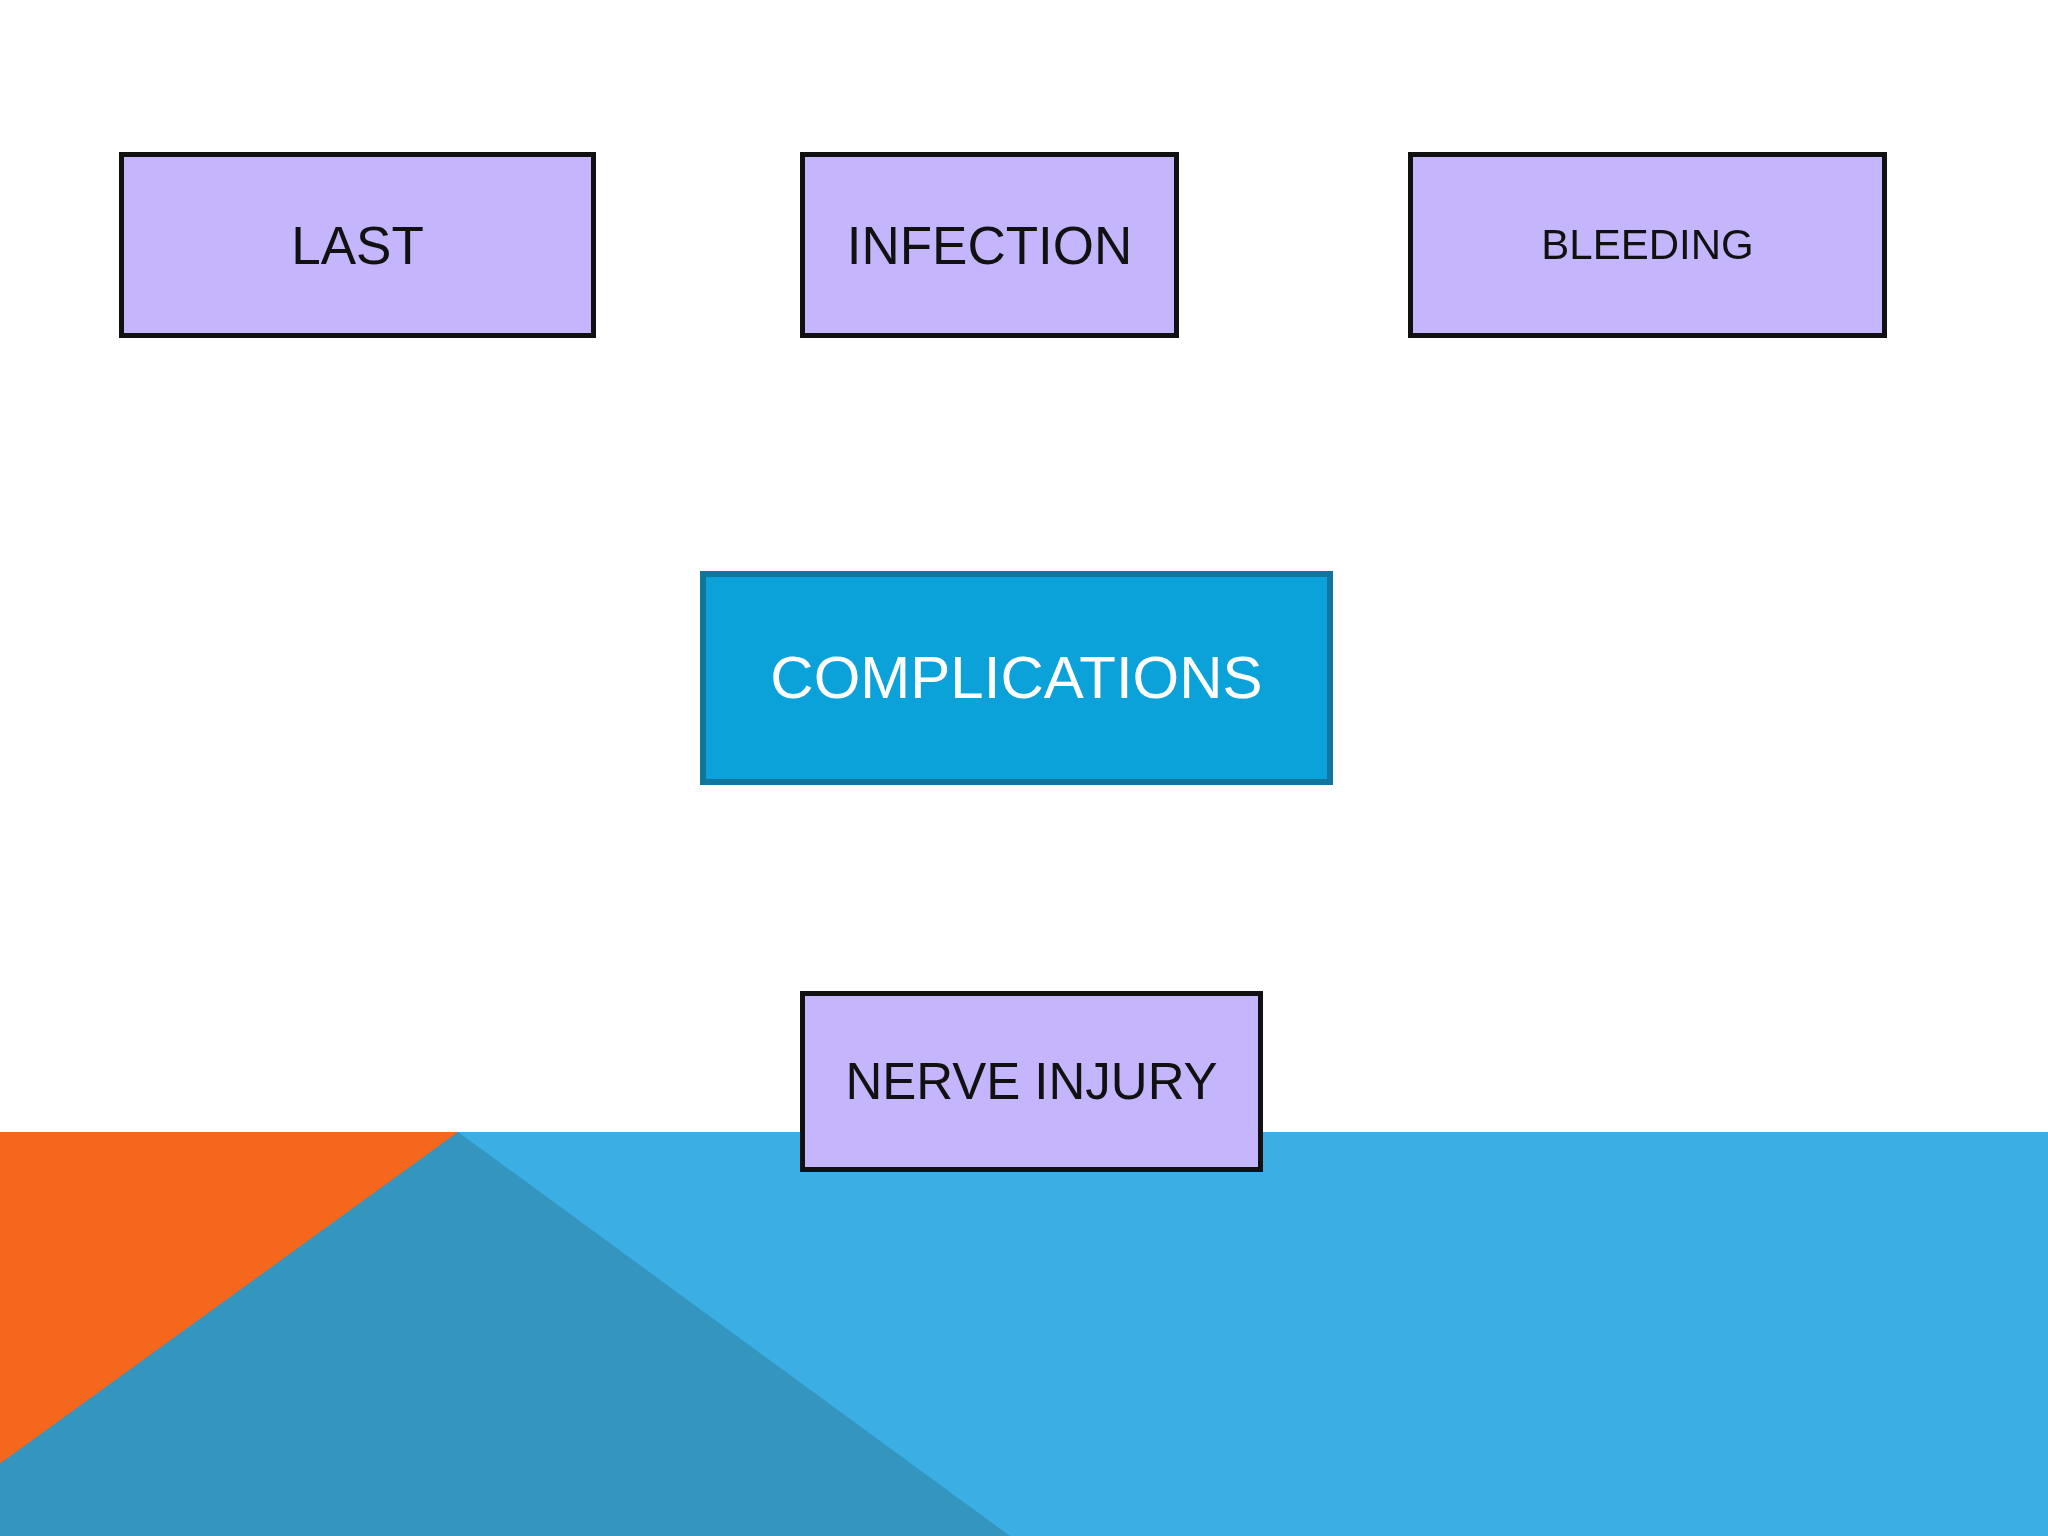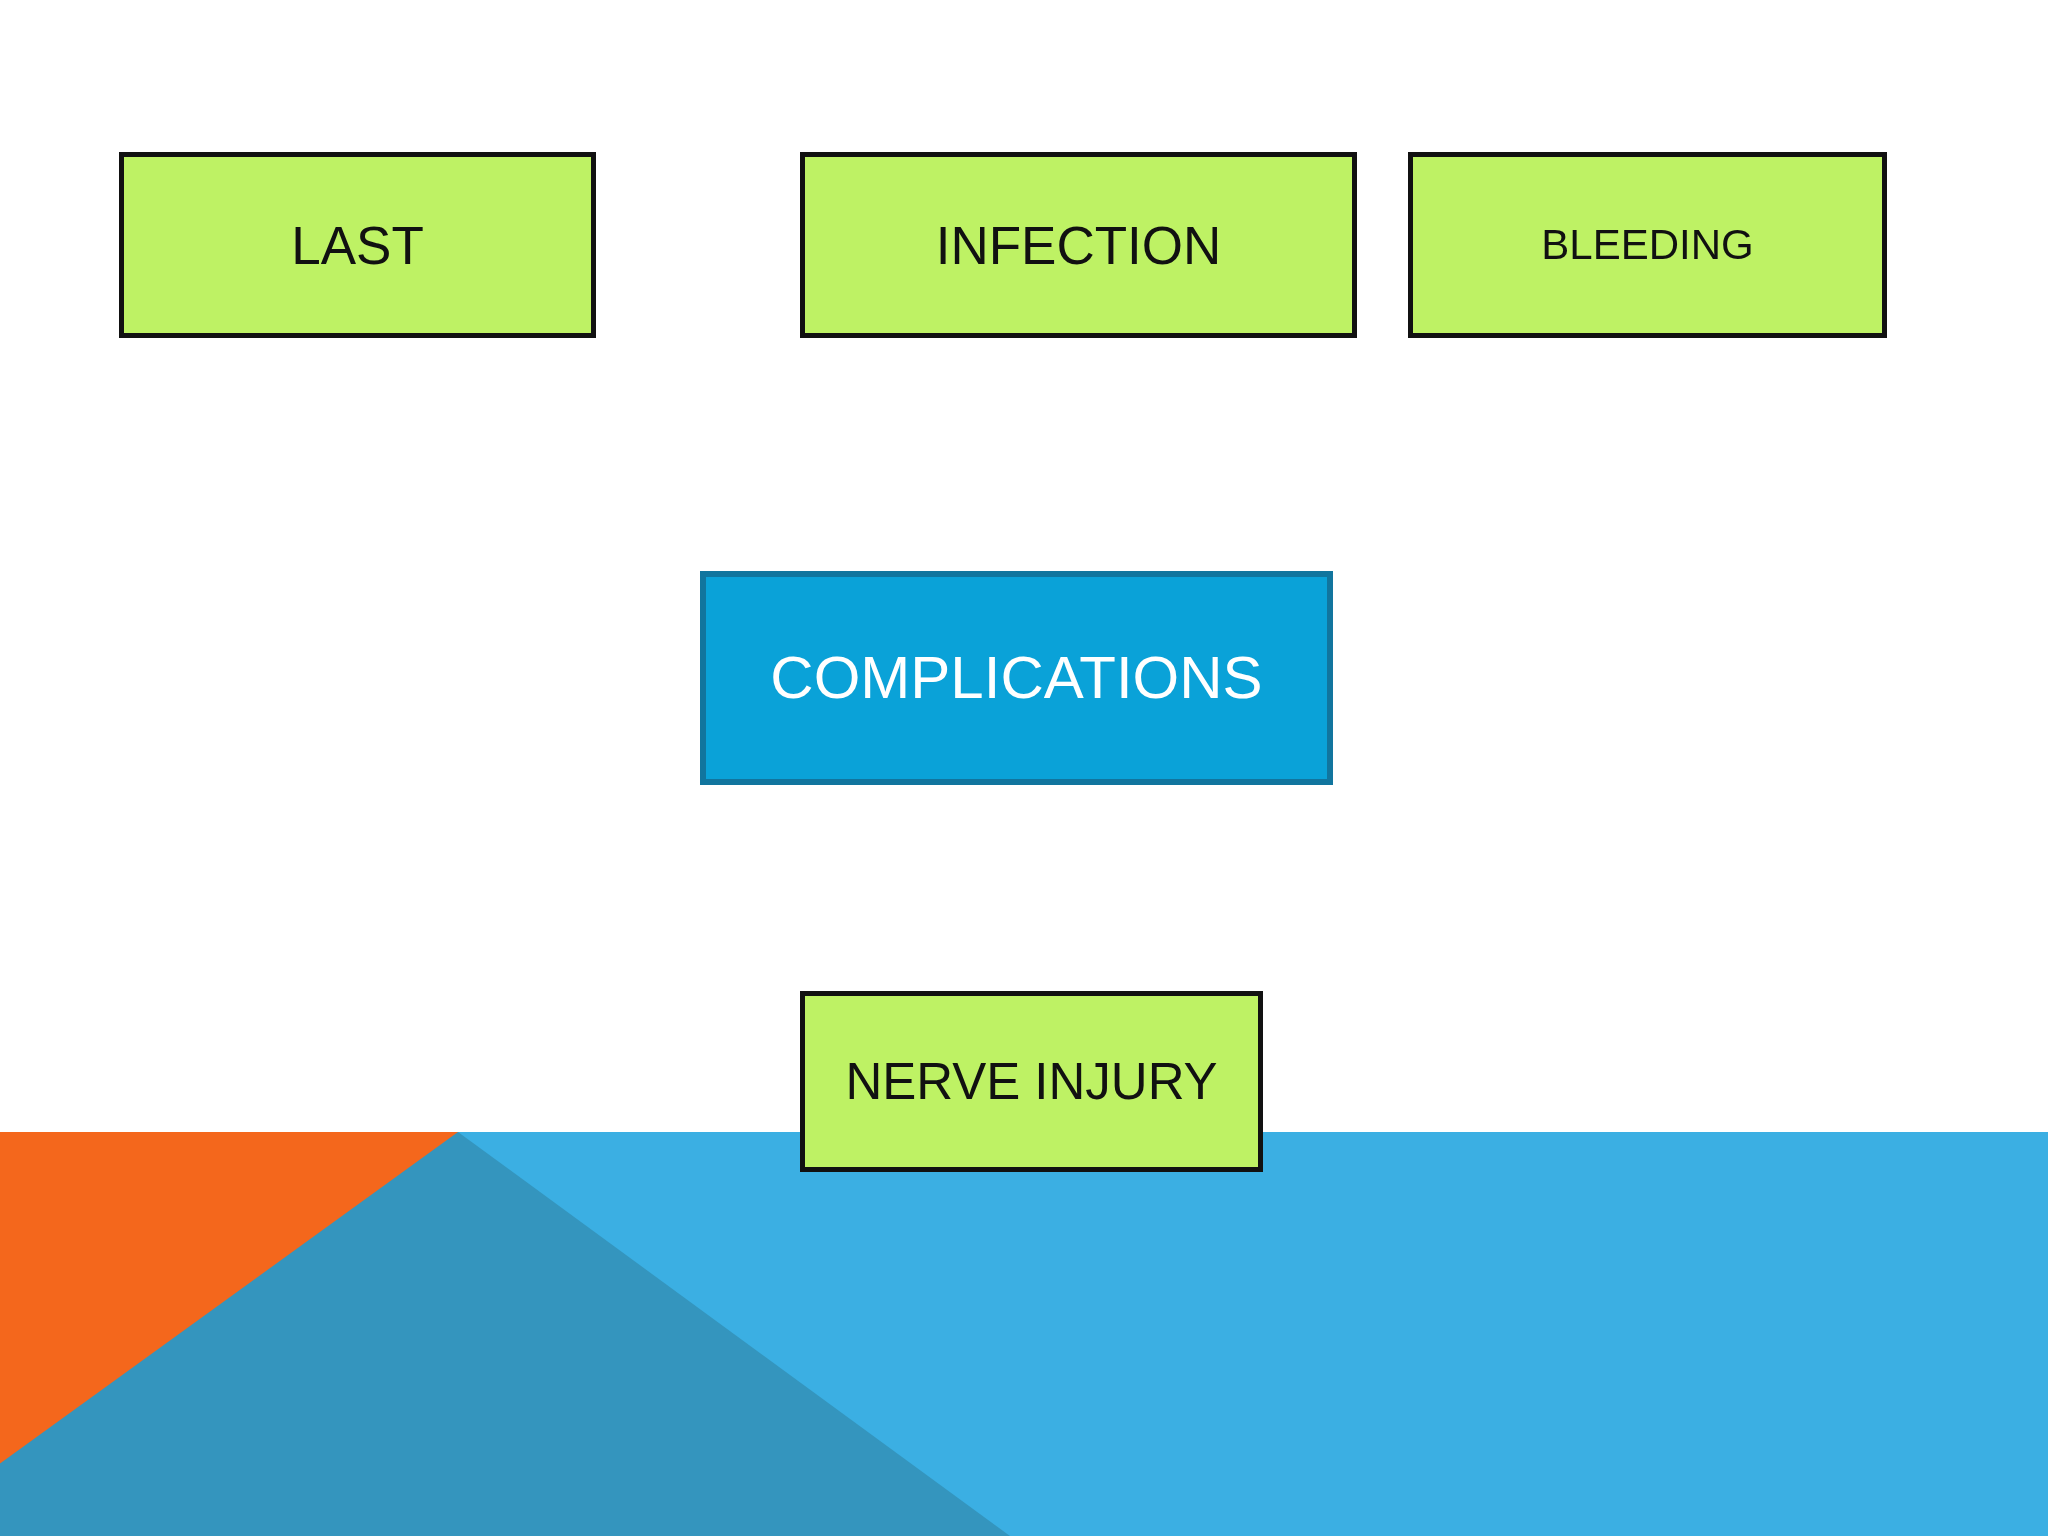--- a/index.html
+++ b/index.html
@@ -56,32 +56,32 @@
     position: absolute;
     box-sizing: border-box;
     display: flex;
     align-items: center;
     justify-content: center;
     text-align: center;
     line-height: 1;
     white-space: nowrap;
   }
   .node-plain {
-    background: #bef264;
+    background: #c4b5fd;
     border: 5px solid #111111;
     color: #111111;
   }
   .node-accent {
     background: #0AA2D8;
     border: 6px solid #11759E;
     color: #ffffff;
   }
 
   .node-last        { left: 119px;  top: 152px;  width: 477px; height: 186px; font-size: 53px; }
-  .node-infection   { left: 800px;  top: 152px;  width: 557px; height: 186px; font-size: 53px; }
+  .node-infection   { left: 800px;  top: 152px;  width: 379px; height: 186px; font-size: 53px; }
   .node-bleeding    { left: 1408px; top: 152px;  width: 479px; height: 186px; font-size: 42px; }
   .node-complications { left: 700px; top: 571px; width: 633px; height: 214px; font-size: 60px; }
   .node-nerve       { left: 800px;  top: 991px;  width: 463px; height: 181px; font-size: 51px; z-index: 5; }
 
   .node-label { display: block; }
 </style>
 </head>
 <body>
 
 <div id="slide">

